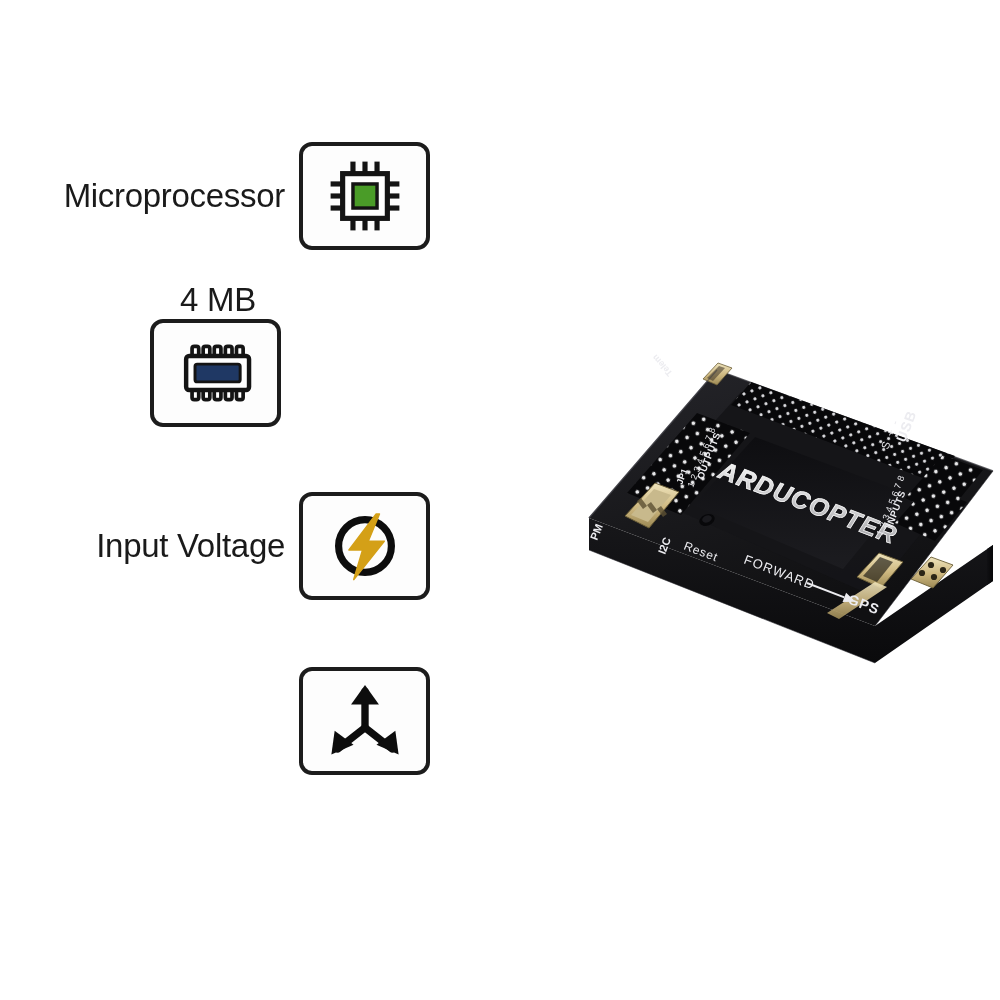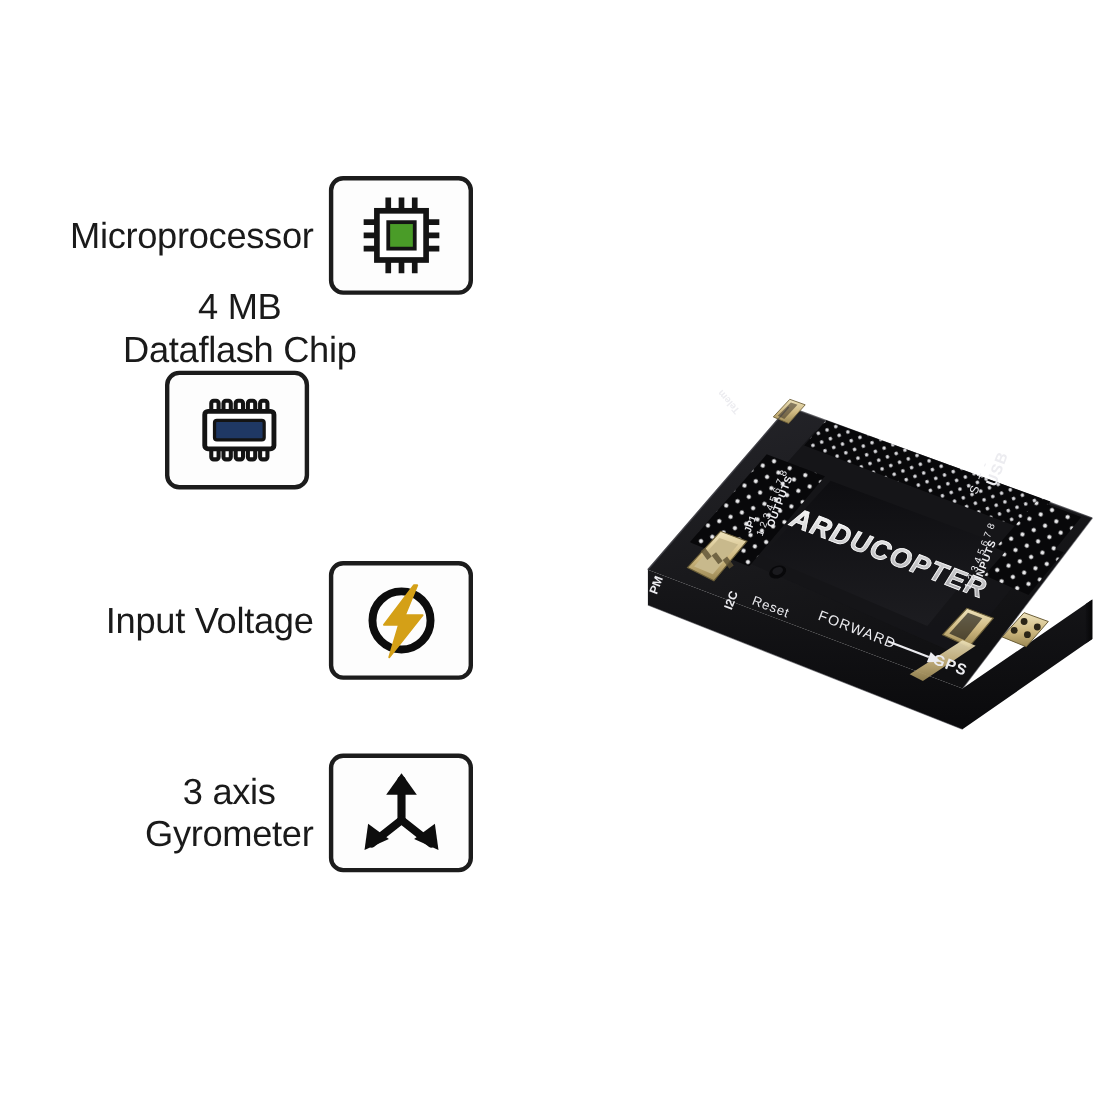--- a/index.html
+++ b/index.html
@@ -12,21 +12,21 @@
   }
   #page {
     position:relative;
     width:1000px; height:1000px;
     background:#ffffff;
   }
 
   
   #spec-list {
     position:absolute;
-    left:0; top:150px;
+    left:0; top:132px;
     width:450px;
     height:680px;
   }
   .spec-row {
     position:absolute;
     left:0;
     width:450px;
     height:112px;
     display:flex;
     align-items:center;
@@ -106,21 +106,20 @@
           </g>
           <rect x="24" y="24" width="52" height="52" fill="#ffffff" stroke="#141414" stroke-width="6"></rect>
           <rect x="36" y="36" width="28" height="28" fill="#4a9c28" stroke="#141414" stroke-width="4"></rect>
         </svg>
       </div>
     </div>
 
     <div class="spec-row r1">
       <div class="spec-text">
         <span class="line1">4 MB</span>
-        <span class="line2">Dataflash Chip</span>
       </div>
       <div class="spec-icon-box">
         <svg viewBox="0 0 100 100" width="86" height="74">
           <g fill="#ffffff" stroke="#141414" stroke-width="5">
 
             <rect x="19" y="14" width="9" height="16" rx="3"></rect>
             <rect x="34" y="14" width="9" height="16" rx="3"></rect>
             <rect x="49" y="14" width="9" height="16" rx="3"></rect>
             <rect x="64" y="14" width="9" height="16" rx="3"></rect>
             <rect x="79" y="14" width="9" height="16" rx="3"></rect>
@@ -143,24 +142,20 @@
       </div>
       <div class="spec-icon-box">
         <svg viewBox="0 0 100 100" width="80" height="80">
           <circle cx="50" cy="50" r="33" fill="none" stroke="#0d0d0d" stroke-width="9"></circle>
           <polygon points="64,10 30,55 47,55 36,92 74,44 54,44 68,10" fill="#d4a017" stroke="#d4a017" stroke-width="2" stroke-linejoin="round"></polygon>
         </svg>
       </div>
     </div>
 
     <div class="spec-row r3">
-      <div class="spec-text">
-        <span class="line1">3 axis</span>
-        <span class="line2">Gyrometer</span>
-      </div>
       <div class="spec-icon-box">
         <svg viewBox="0 0 100 100" width="82" height="82">
           <g stroke="#0d0d0d" stroke-width="9" stroke-linecap="round" fill="none">
             <line x1="50" y1="58" x2="50" y2="14"></line>
             <line x1="50" y1="58" x2="17" y2="84"></line>
             <line x1="50" y1="58" x2="83" y2="84"></line>
           </g>
           <polygon points="50,6 33,30 67,30" fill="#0d0d0d"></polygon>
           <polygon points="9,91 13,62 36,79" fill="#0d0d0d"></polygon>
           <polygon points="91,91 64,79 87,62" fill="#0d0d0d"></polygon>

